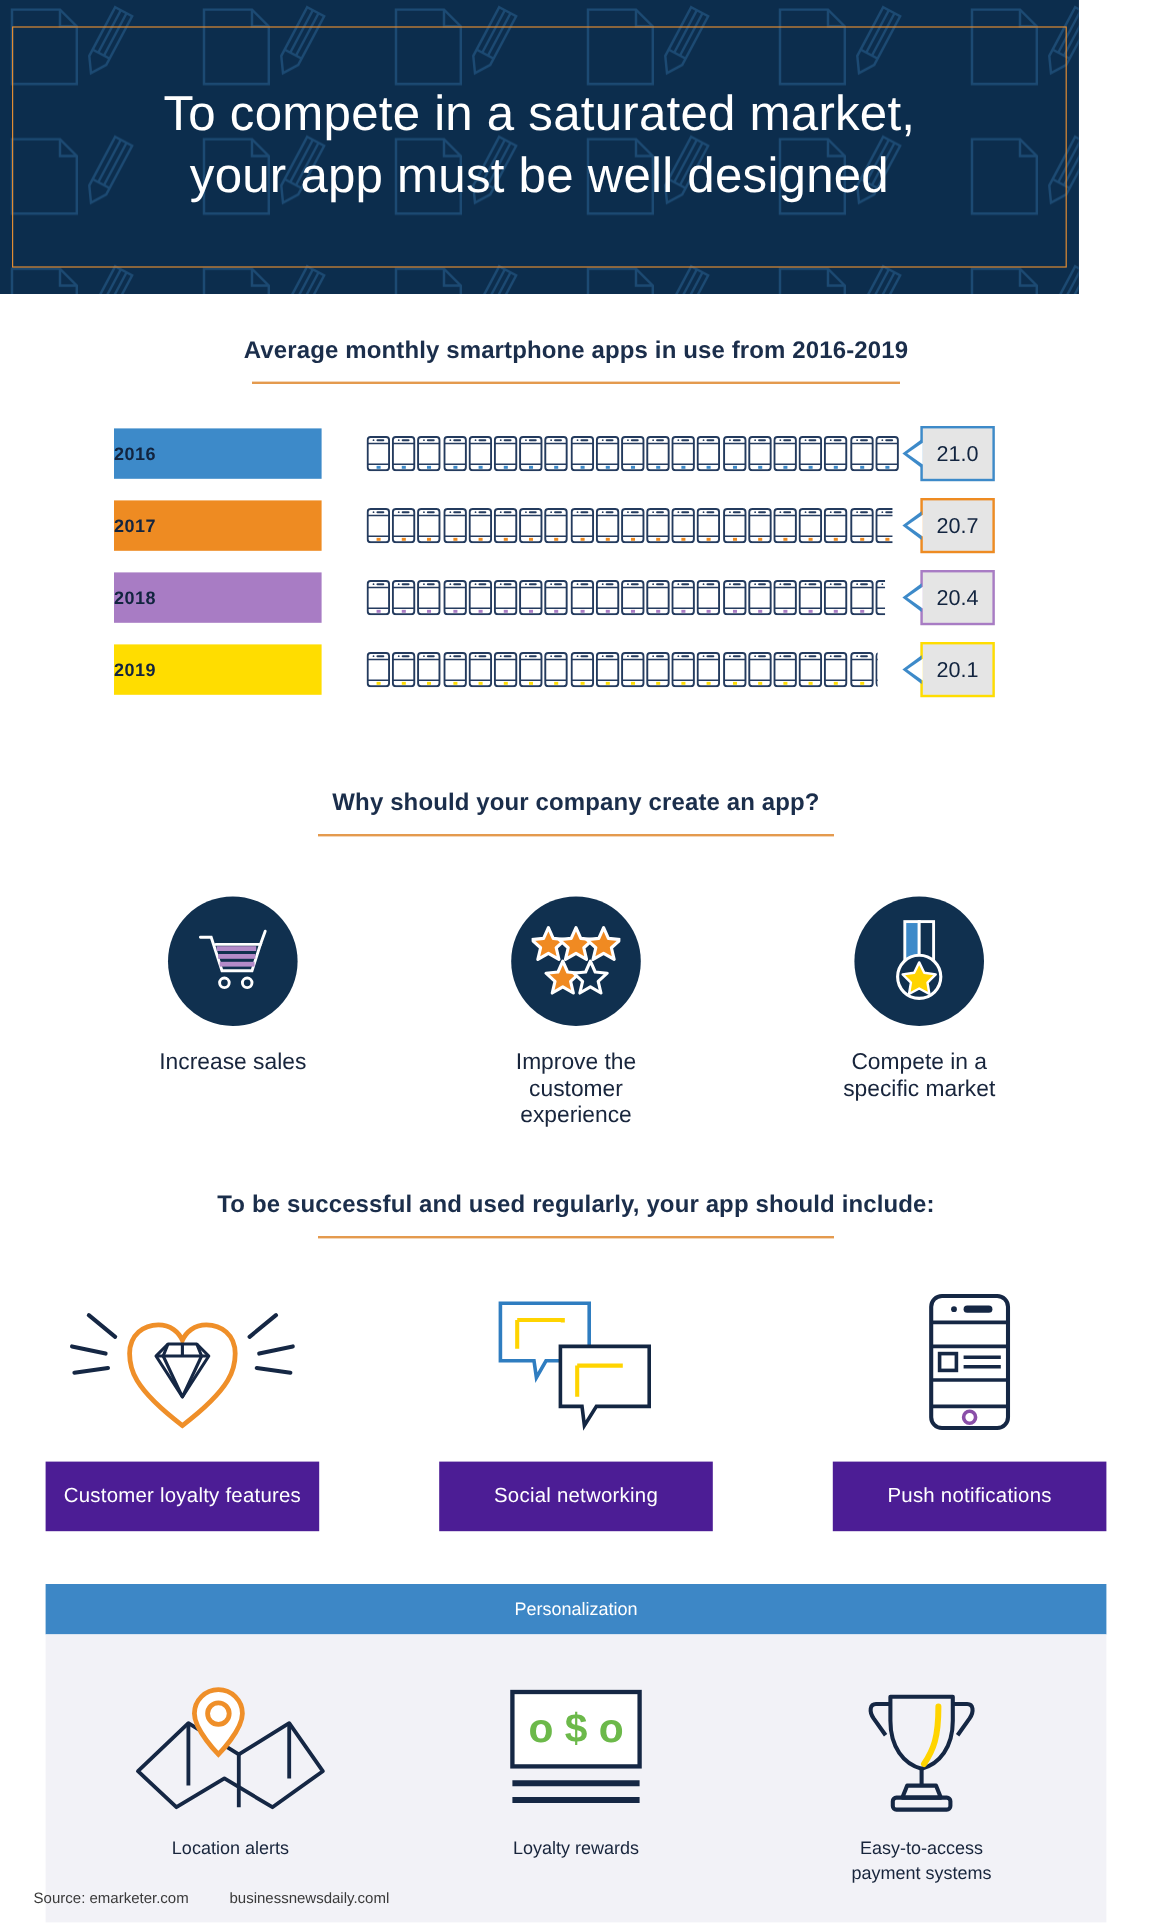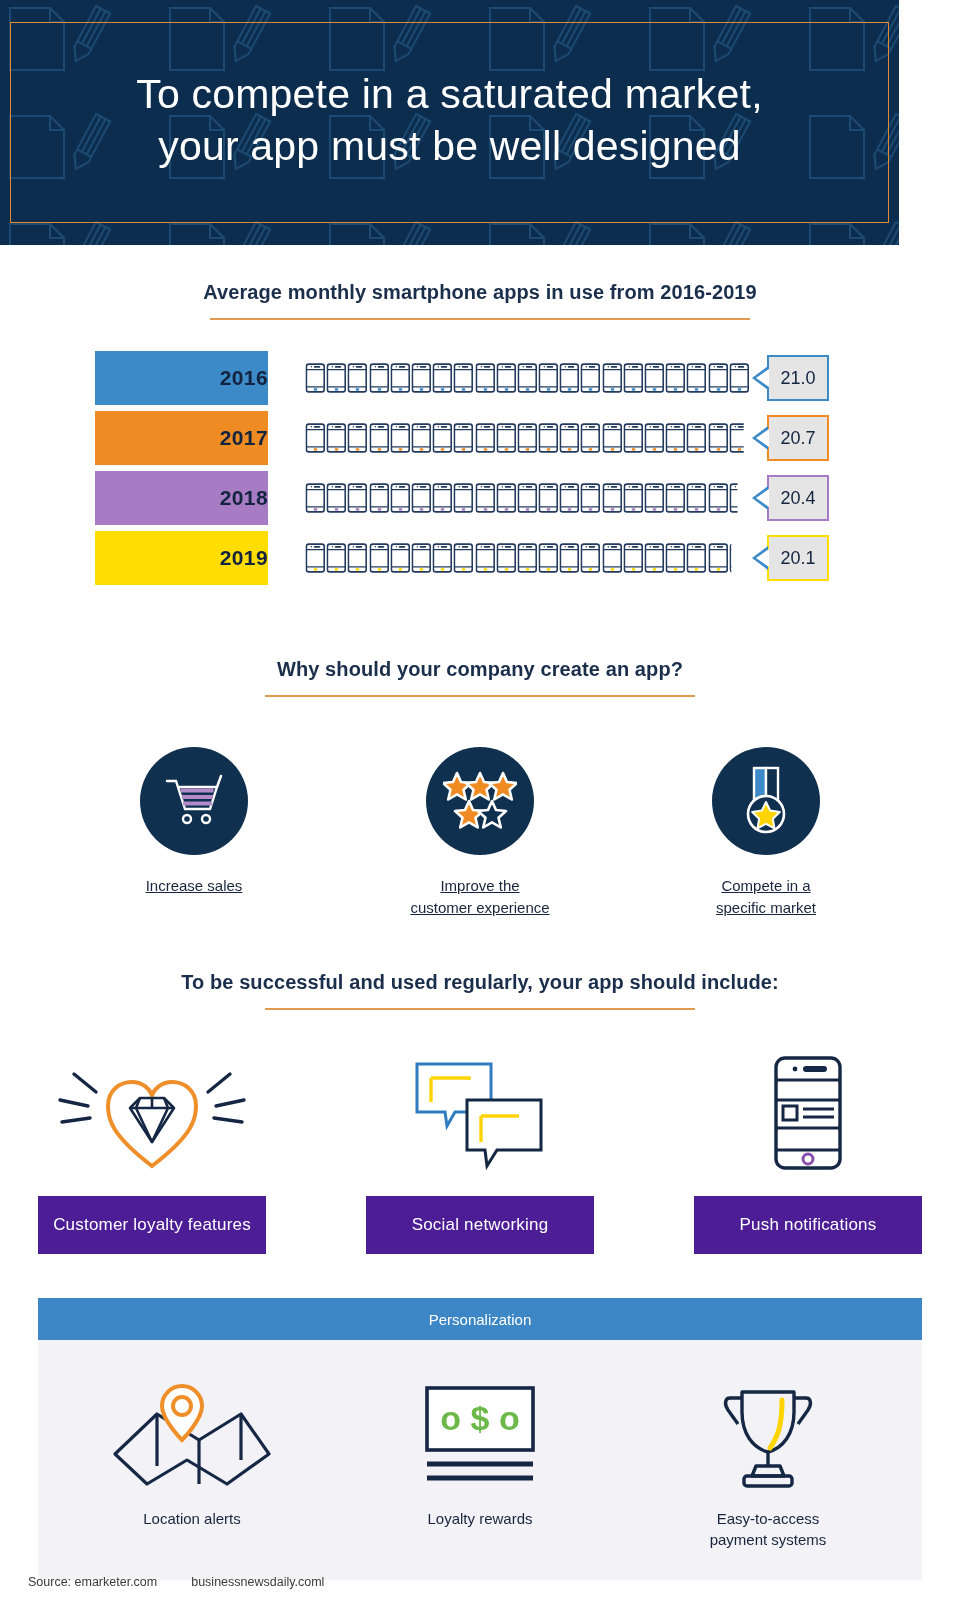--- a/index.html
+++ b/index.html
@@ -63,26 +63,26 @@
   .chart { margin-top: 36px; padding: 0 0 0 0; }
   .chart-row {
     display: flex;
     align-items: center;
     height: 60px;
     margin-bottom: 0px;
   }
   .chart-rows { margin-top: 28px; }
   .year-pill {
     width: 173px;
-    height: 54px;
+    height: 42px;
     margin-left: 95px;
     display: flex;
     align-items: center;
-    justify-content: flex-end;
-    font-size: 21px;
+    justify-content: flex-start;
+    font-size: 15px;
     font-weight: 700;
     color: #12243f;
     letter-spacing: .4px;
   }
   .icons-cell {
     flex: 0 0 auto;
     margin-left: 37px;
     display: flex;
     align-items: center;
     height: 34px;
@@ -126,24 +126,23 @@
   .reason { width: 170px; text-align: center; }
   .circle {
     width: 108px; height: 108px;
     border-radius: 50%;
     background: #10304f;
     margin: 0 auto;
     display: flex; align-items: center; justify-content: center;
   }
   .reason-label {
     margin-top: 20px;
-    font-size: 15px;
+    font-size: 19px;
     line-height: 22px;
     color: #18253c;
-    text-decoration: underline;
   }
 
   
   .features {
     display: flex;
     justify-content: space-between;
     margin-top: 42px;
     padding: 0 38px;
   }
   .feature { width: 228px; text-align: center; }

